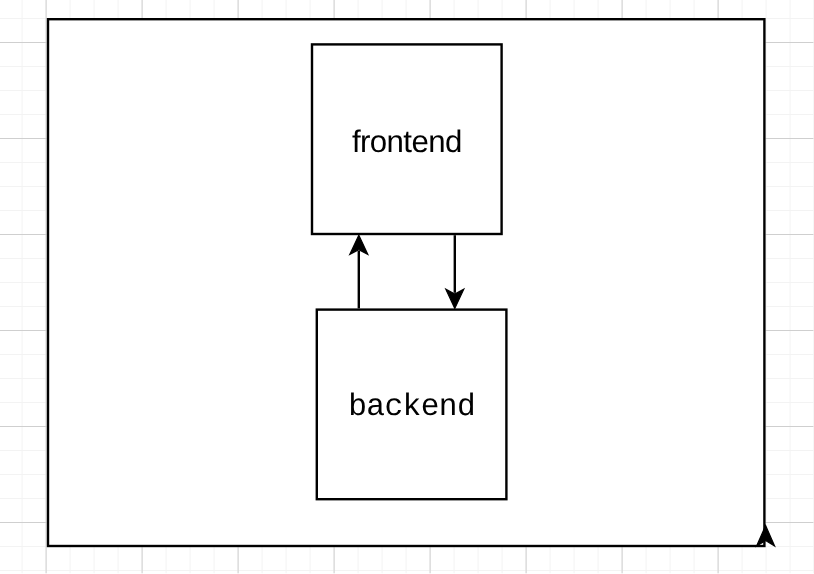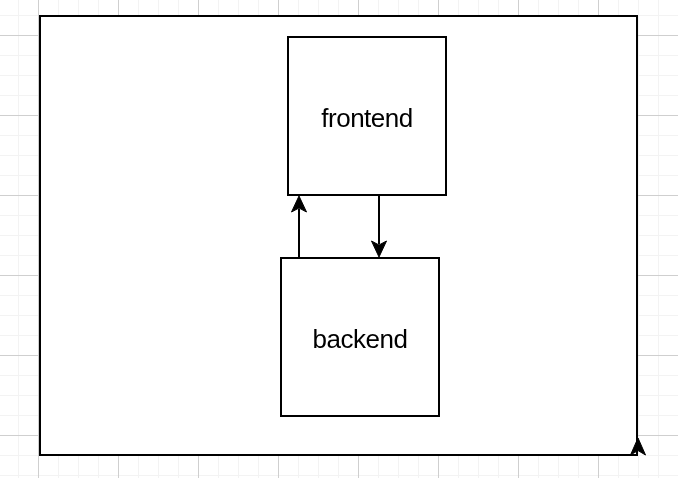--- a/index.html
+++ b/index.html
@@ -40,24 +40,23 @@
   .node {
     position: absolute;
     width: 160px; height: 160px;
     box-sizing: border-box;
     border: 2px solid var(--stroke);
     background: var(--node-fill);
     display: flex;
     align-items: center;
     justify-content: center;
     z-index: 2;
-    margin-left: 28px;
   }
   .node-frontend { left: 259px; top: 36px; }
-  .node-backend  { left: 252px; top: 257px; }
+  .node-backend  { left: 263px; top: 257px; font-family: Liberation Mono, monospace; }
   .node-label {
     font-size: 26px;
     letter-spacing: -0.5px;
     color: var(--stroke);
     line-height: 1;
     padding-top: 4px;
   }
   svg.edges {
     position: absolute;
     left: 0; top: 0;

